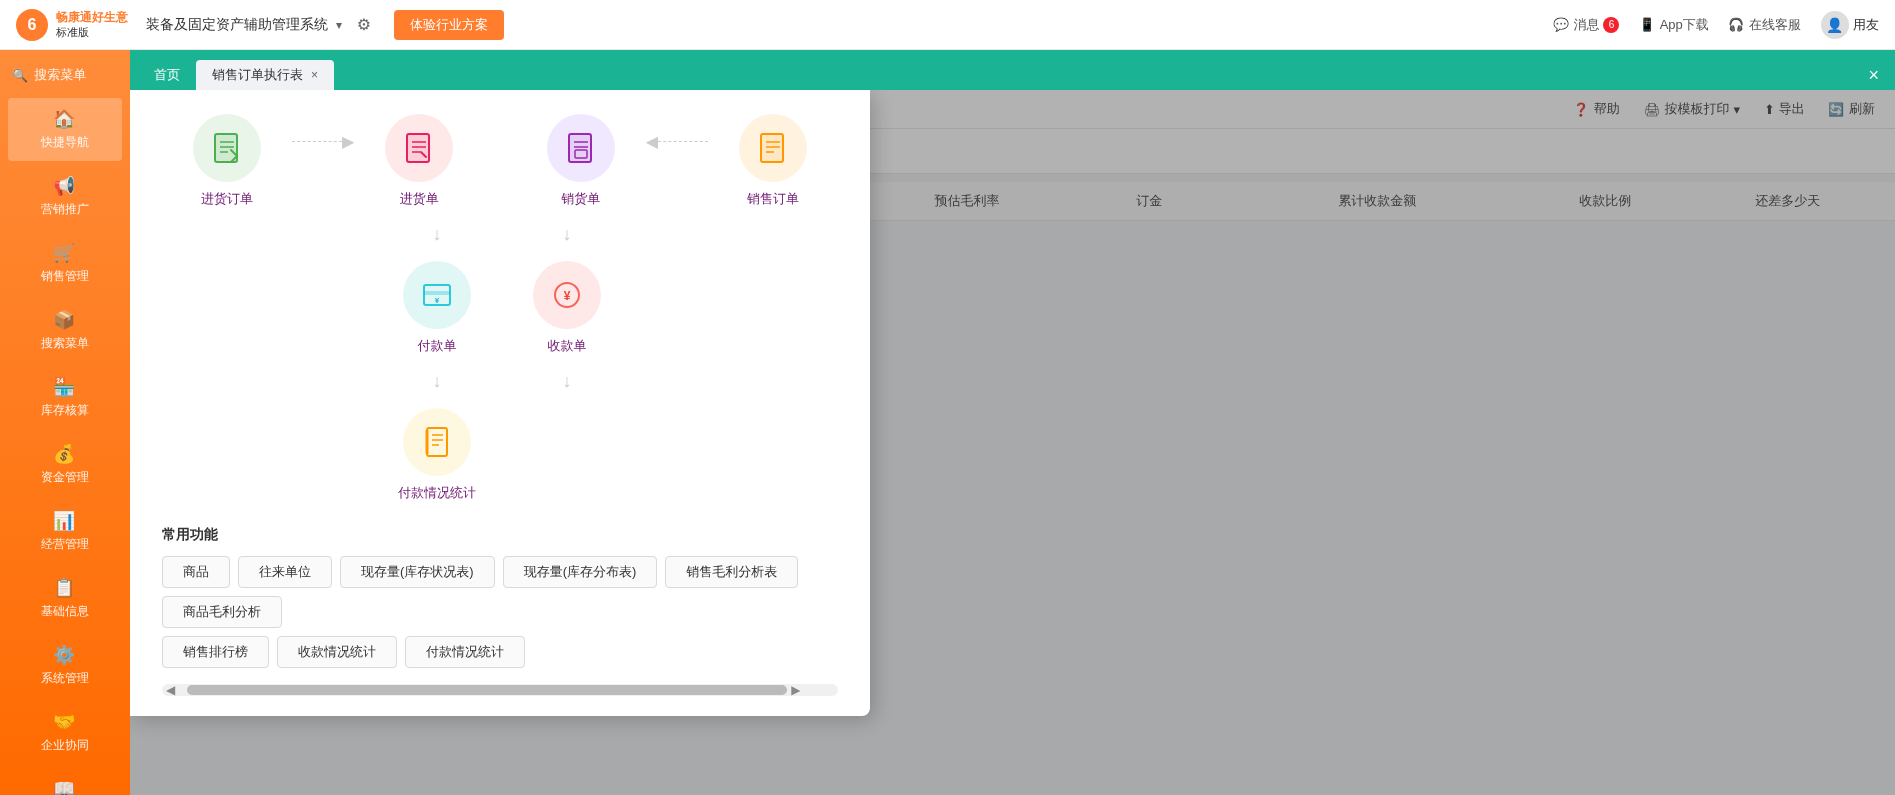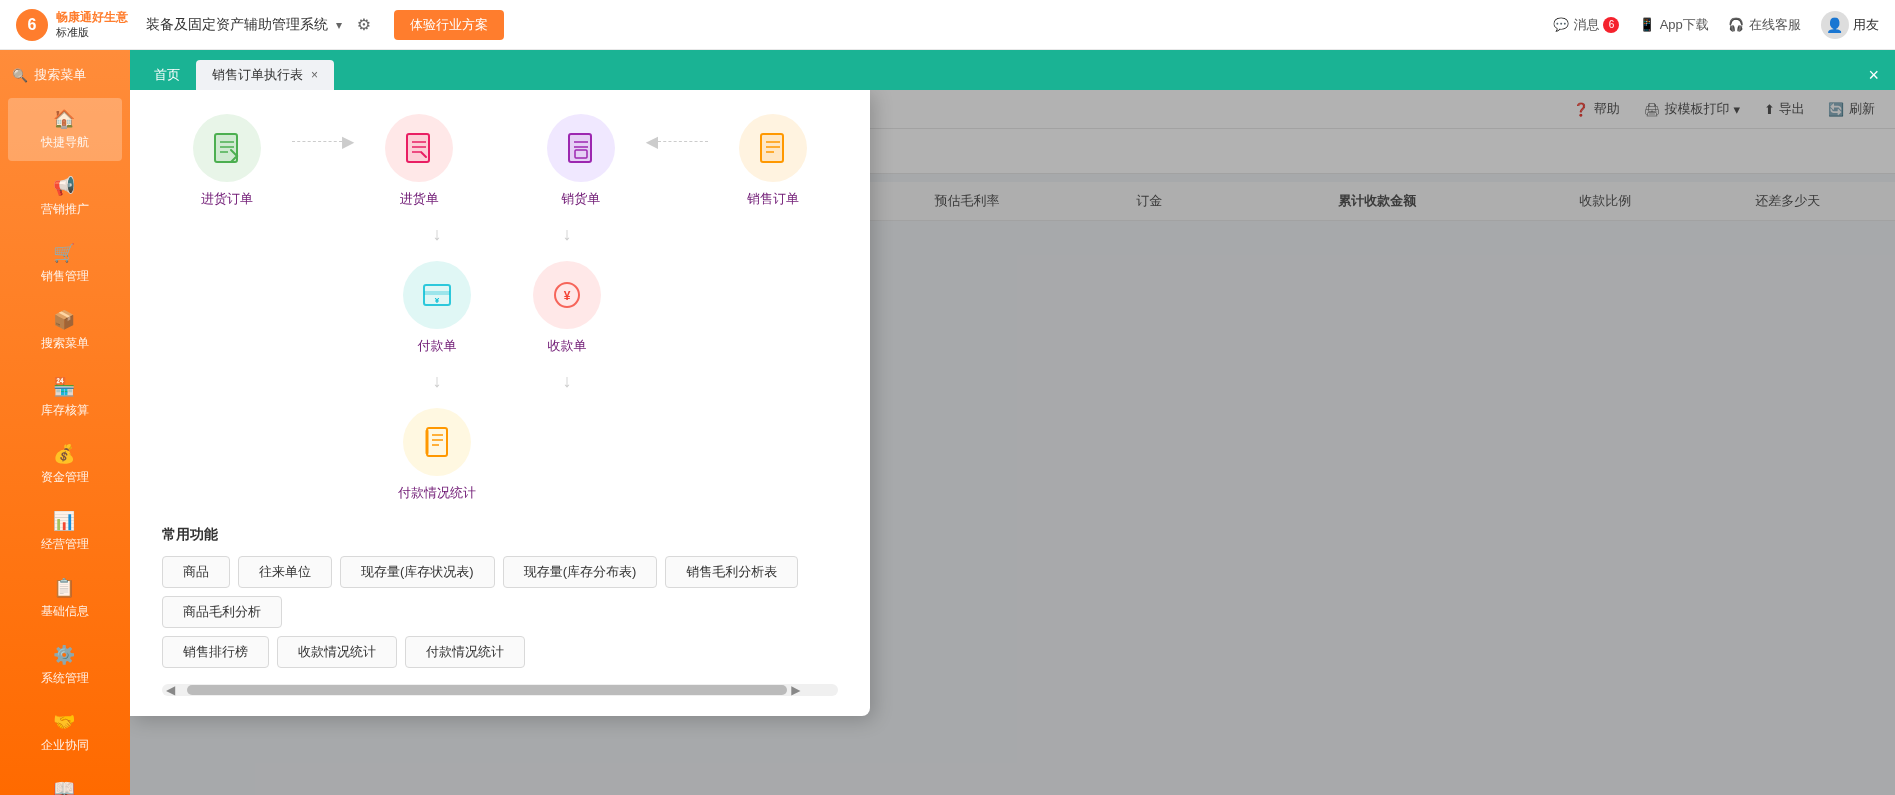--- a/index.html
+++ b/index.html
@@ -280,21 +280,21 @@
     .table-head {
       display: flex;
       background: #fafafa;
       border-bottom: 1px solid #e8e8e8;
       padding: 10px 16px;
       font-weight: 500;
       color: #555;
       font-size: 13px;
     }
     .col { flex: 1; text-align: center; font-family: Liberation Serif, serif; }
-    .col-wide { flex: 1.5; text-align: center; font-weight: bold; }
+    .col-wide { flex: 1.5; text-align: center; }
 
     .no-data {
       text-align: center;
       padding: 60px;
       color: #999;
       font-size: 13px;
     }
 
     
     .overlay-backdrop {

